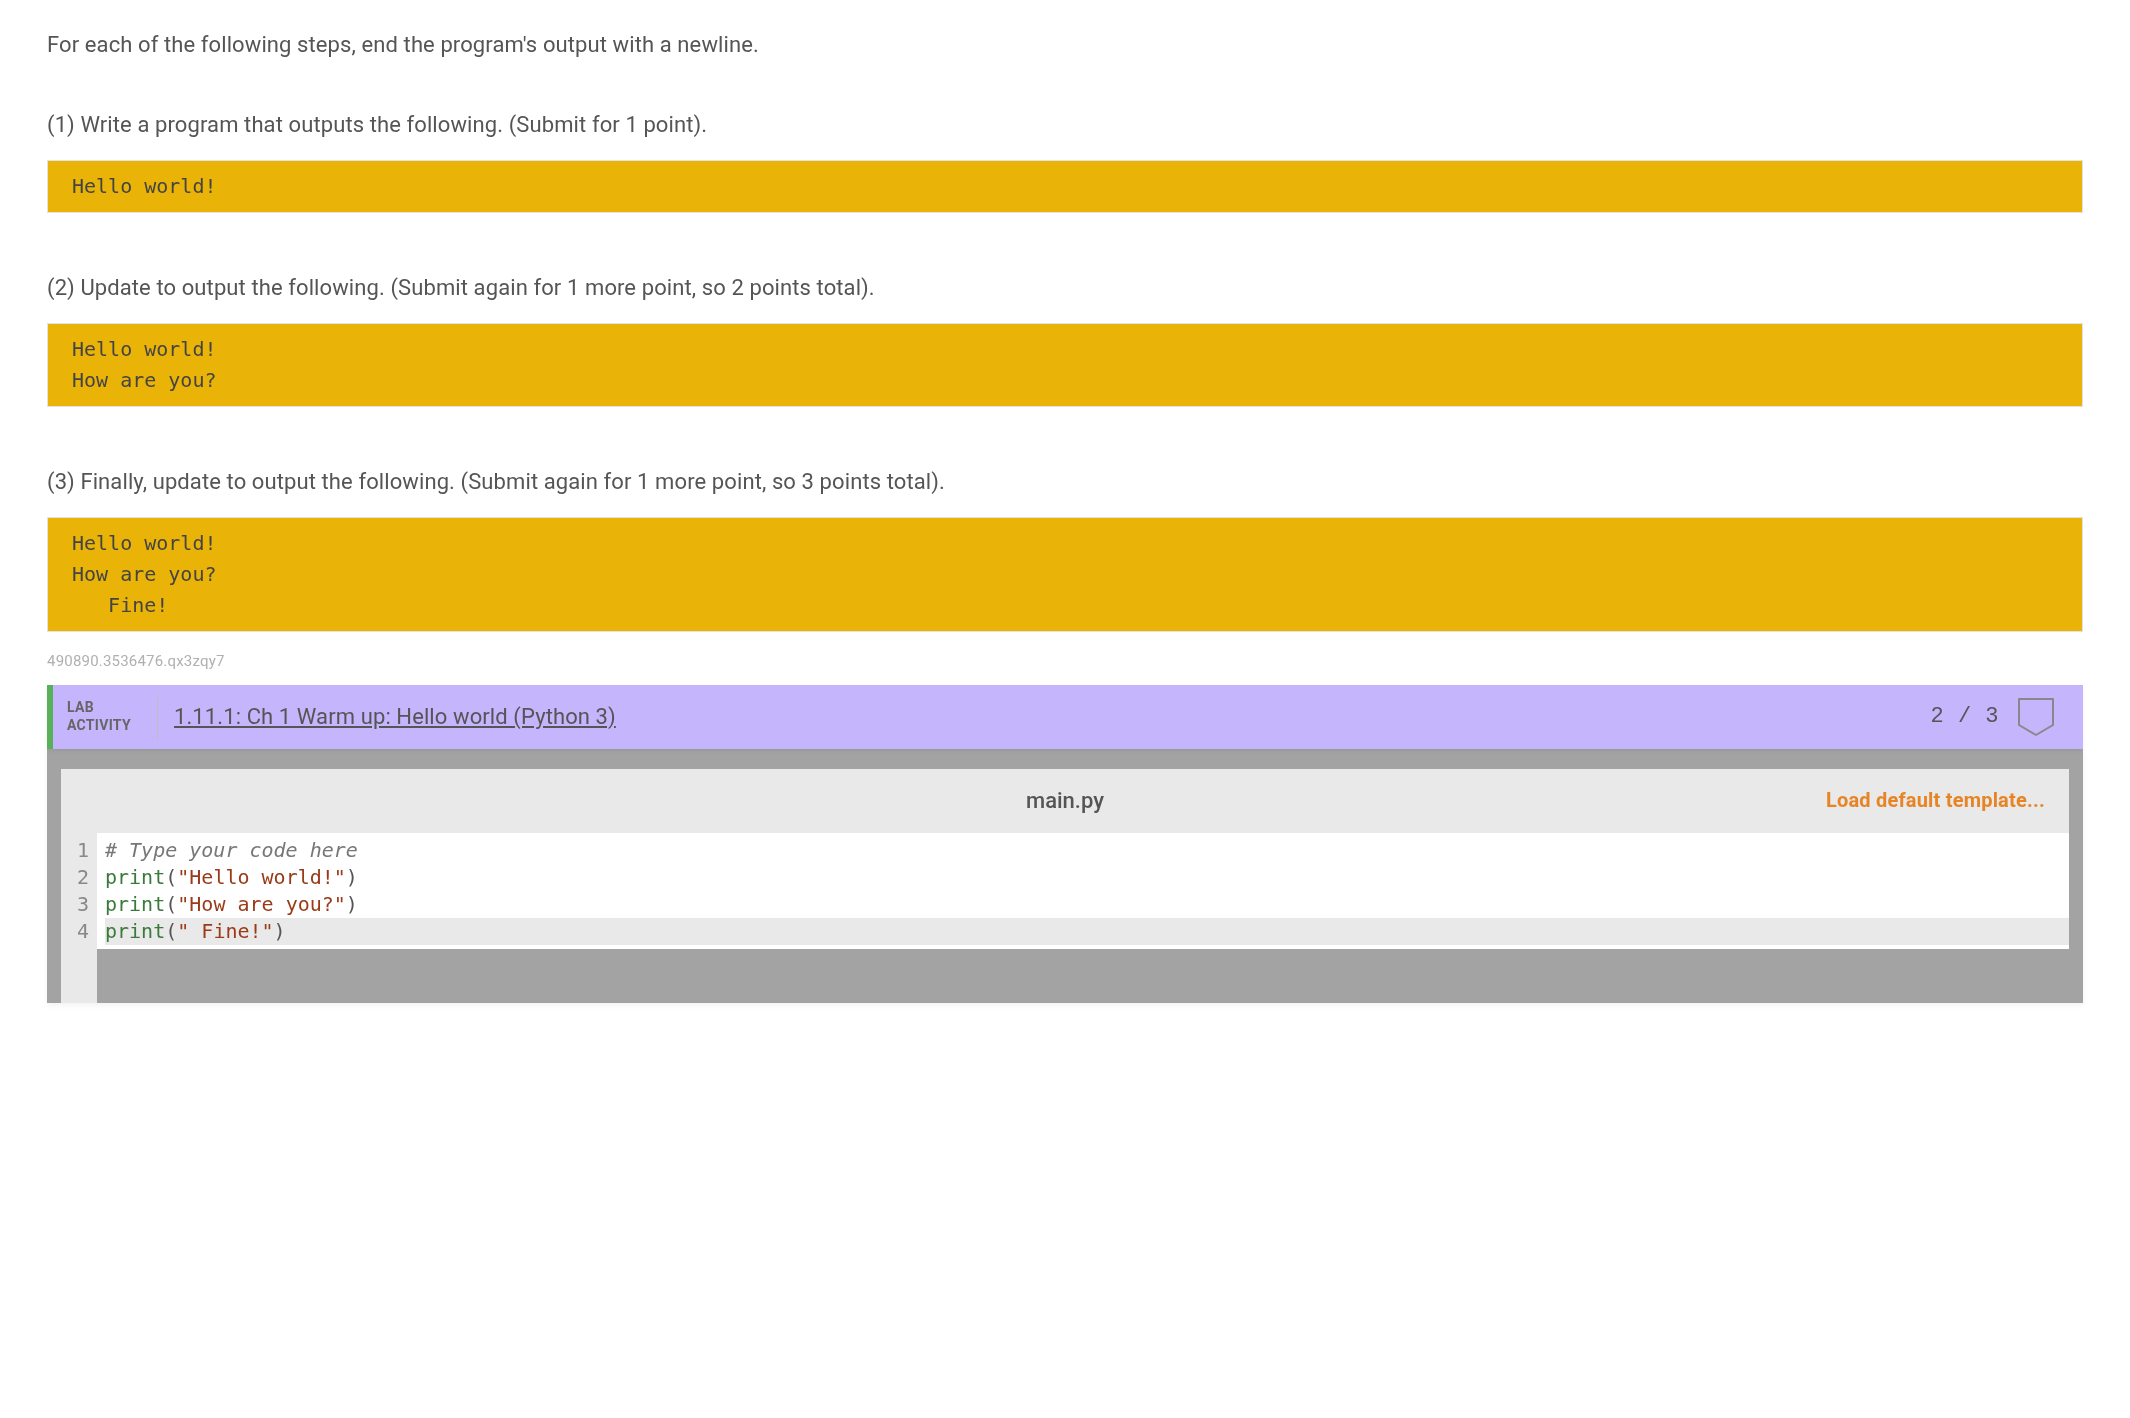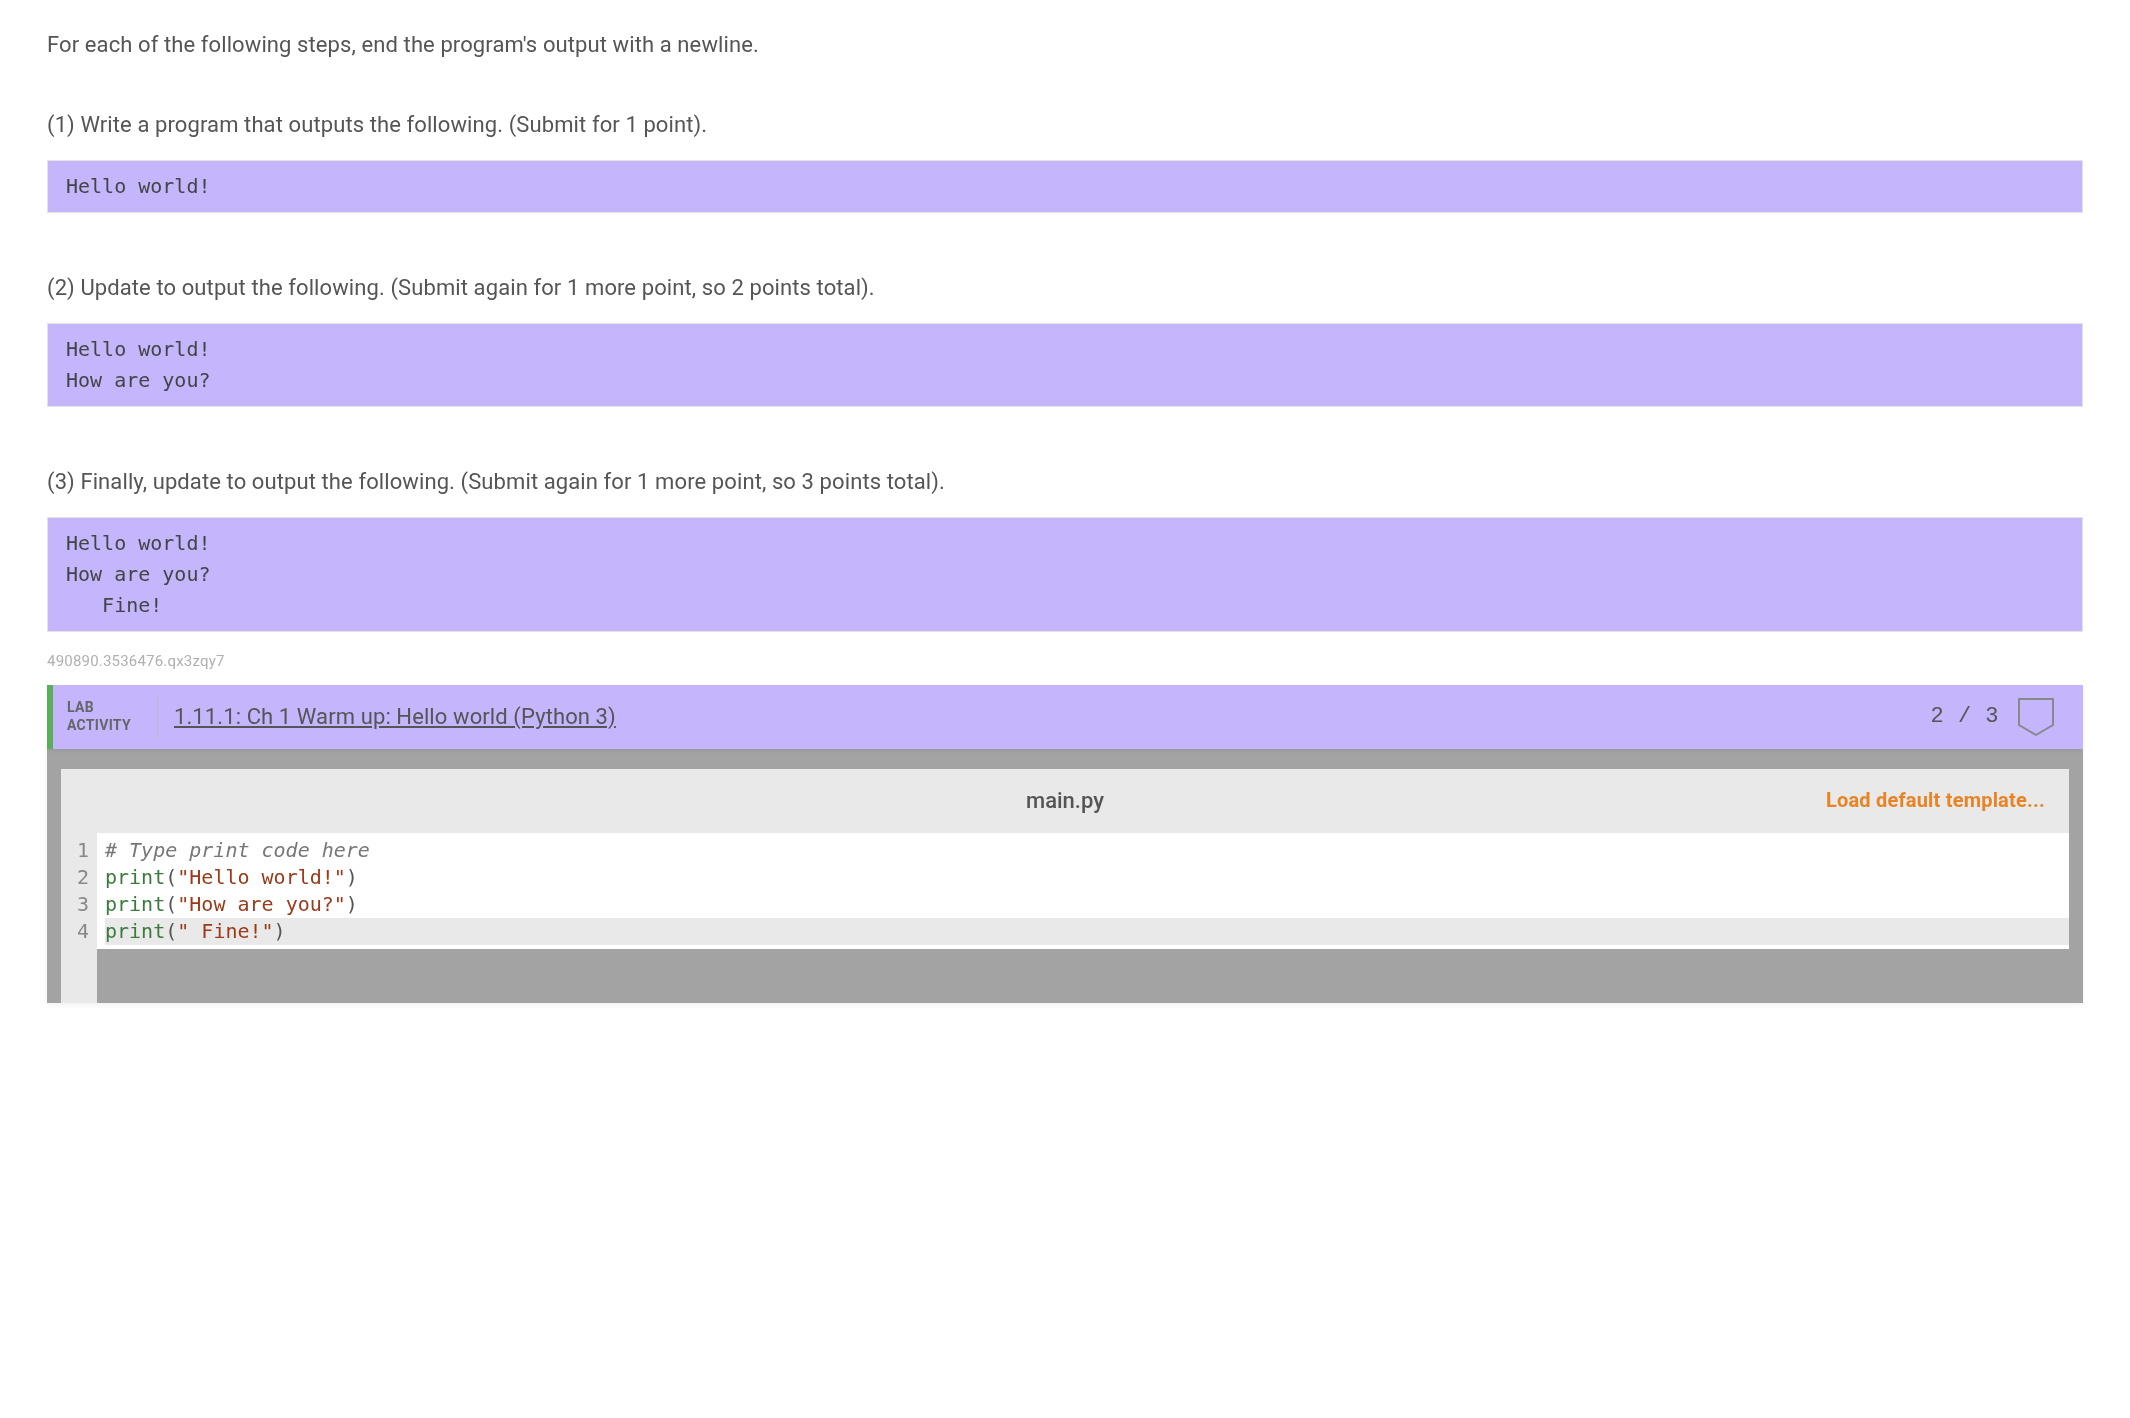--- a/index.html
+++ b/index.html
@@ -30,23 +30,23 @@
   }
 
   .step-label {
     font-size: 22px;
     color: #555;
     margin: 0 0 18px 0;
     letter-spacing: 0.1px;
   }
 
   .output-box {
-    background: #c4b5fd;
+    background: #eab308;
     border: 1px solid #e3e3e3;
-    padding: 10px 18px;
+    padding: 10px 24px;
     font-family: "Menlo", "Consolas", "DejaVu Sans Mono", monospace;
     font-size: 20px;
     color: #444;
     white-space: pre;
     line-height: 1.55;
     margin: 0 0 58px 0;
   }
 
   .hash-line {
     font-size: 15px;
@@ -216,21 +216,21 @@
     </div>
 
     <div class="code-area">
       <div class="gutter">
         <div>1</div>
         <div>2</div>
         <div>3</div>
         <div>4</div>
       </div>
       <div class="code-lines">
-        <div class="line"><span class="tok-comment"># Type print code here</span></div>
+        <div class="line"><span class="tok-comment"># Type your code here</span></div>
         <div class="line"><span class="tok-func">print</span><span class="tok-paren">(</span><span class="tok-str">"Hello world!"</span><span class="tok-paren">)</span></div>
         <div class="line"><span class="tok-func">print</span><span class="tok-paren">(</span><span class="tok-str">"How are you?"</span><span class="tok-paren">)</span></div>
         <div class="line hl"><span class="tok-func">print</span><span class="tok-paren">(</span><span class="tok-str">" Fine!"</span><span class="tok-paren">)</span></div>
       </div>
     </div>
     <div class="gutter-fill"></div>
   </div>
 
 </div>
 

